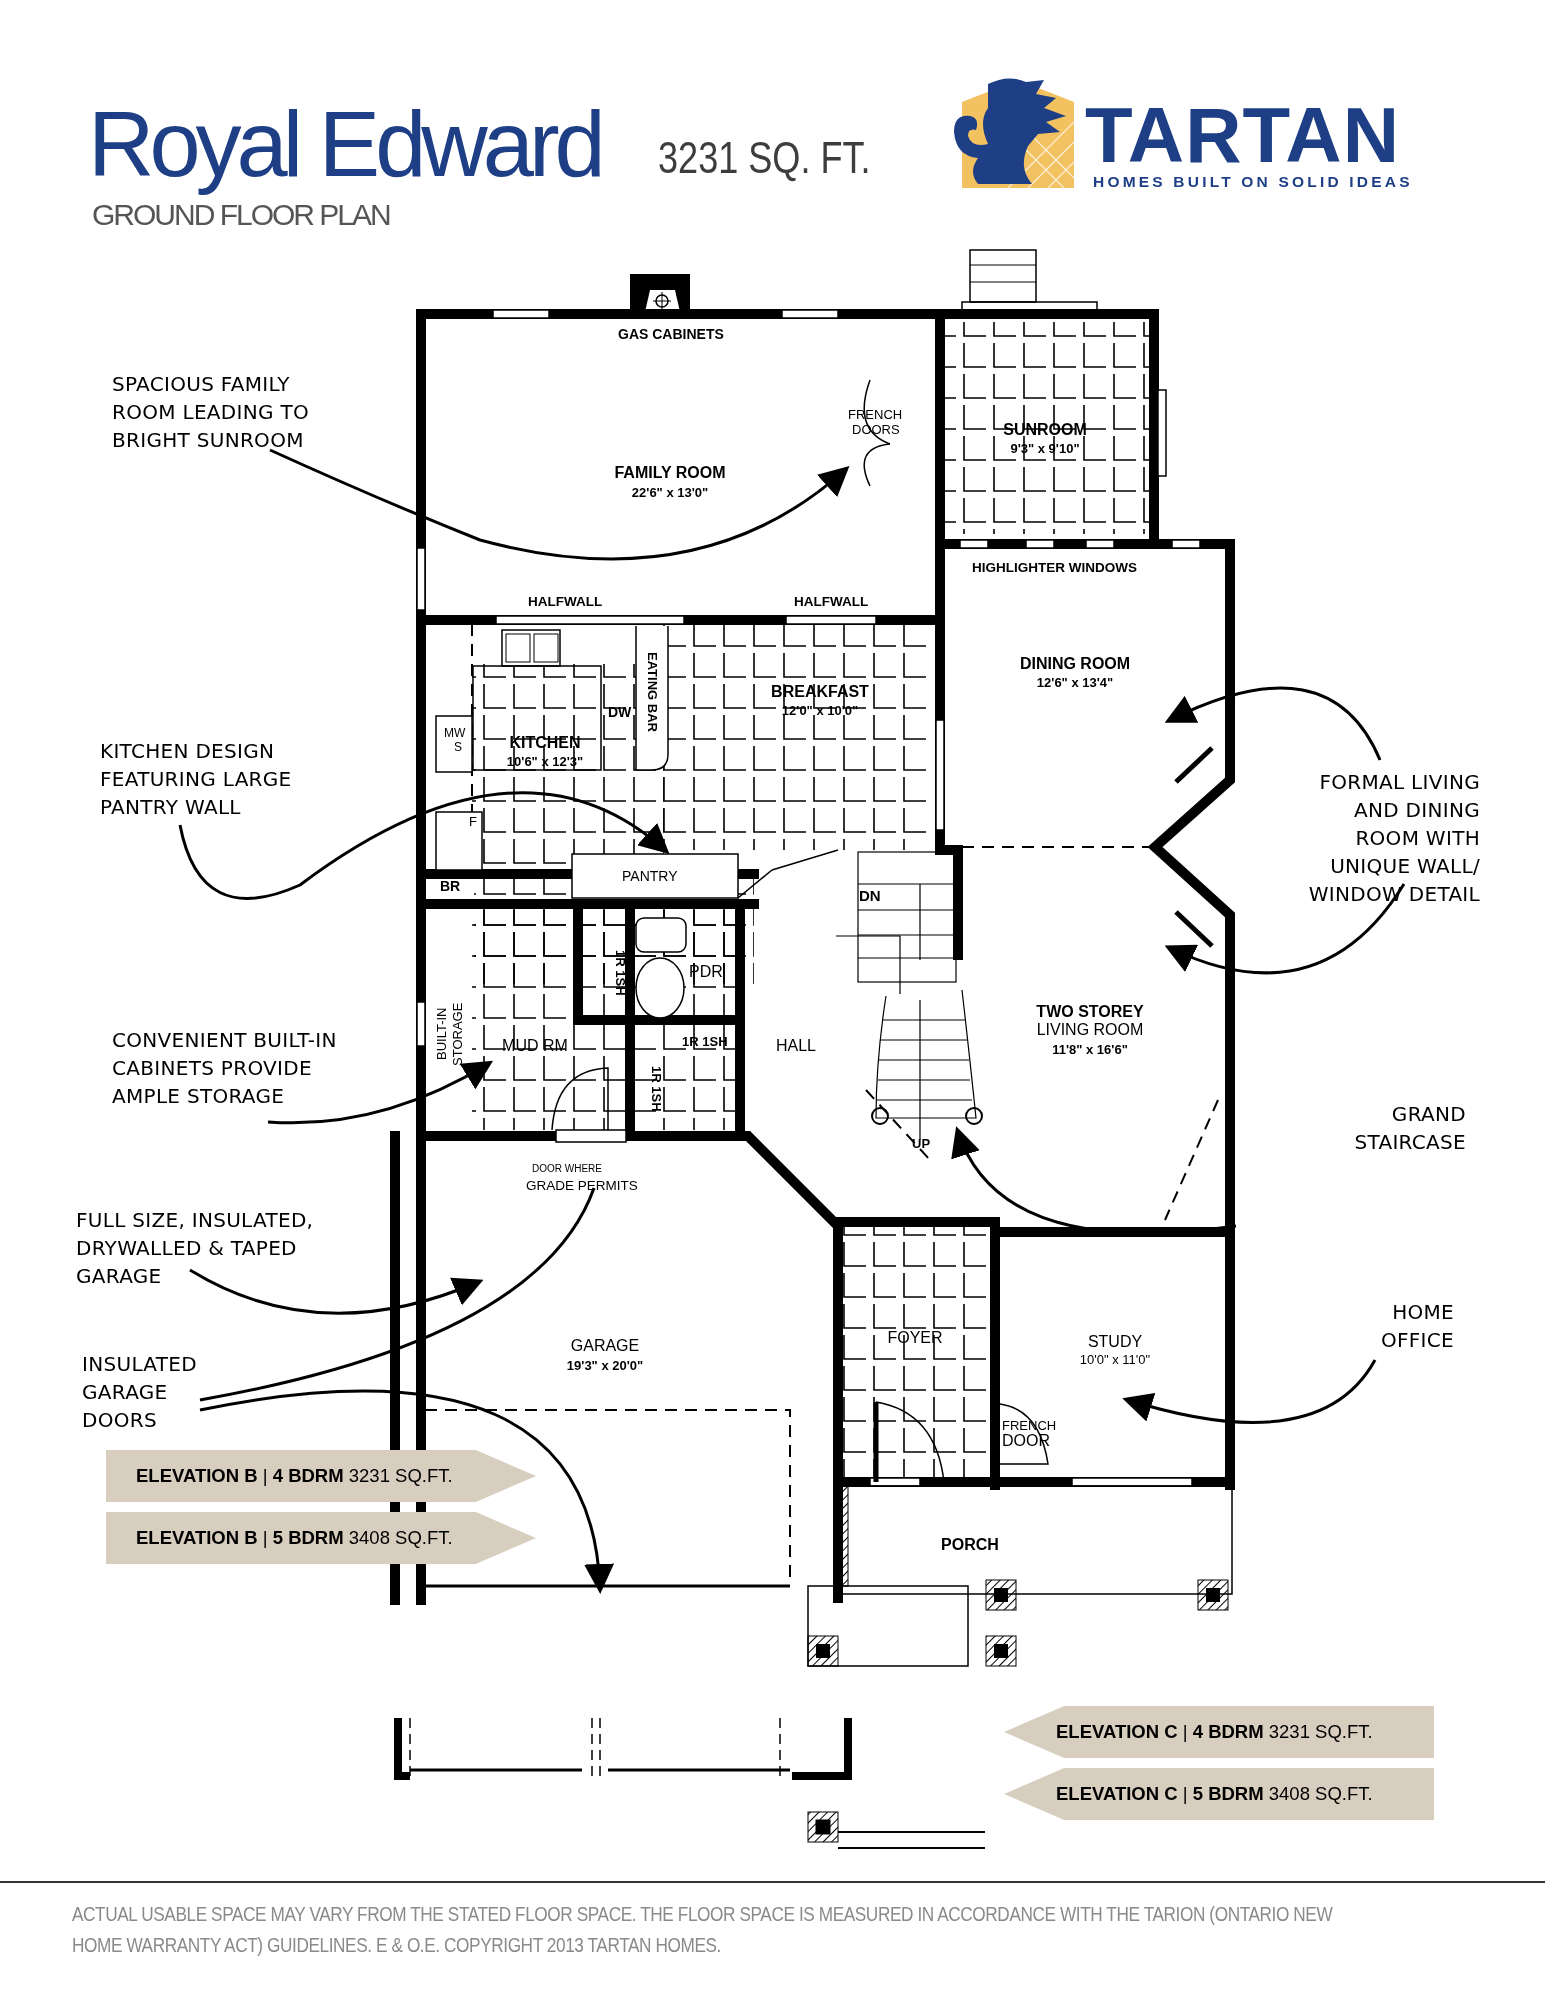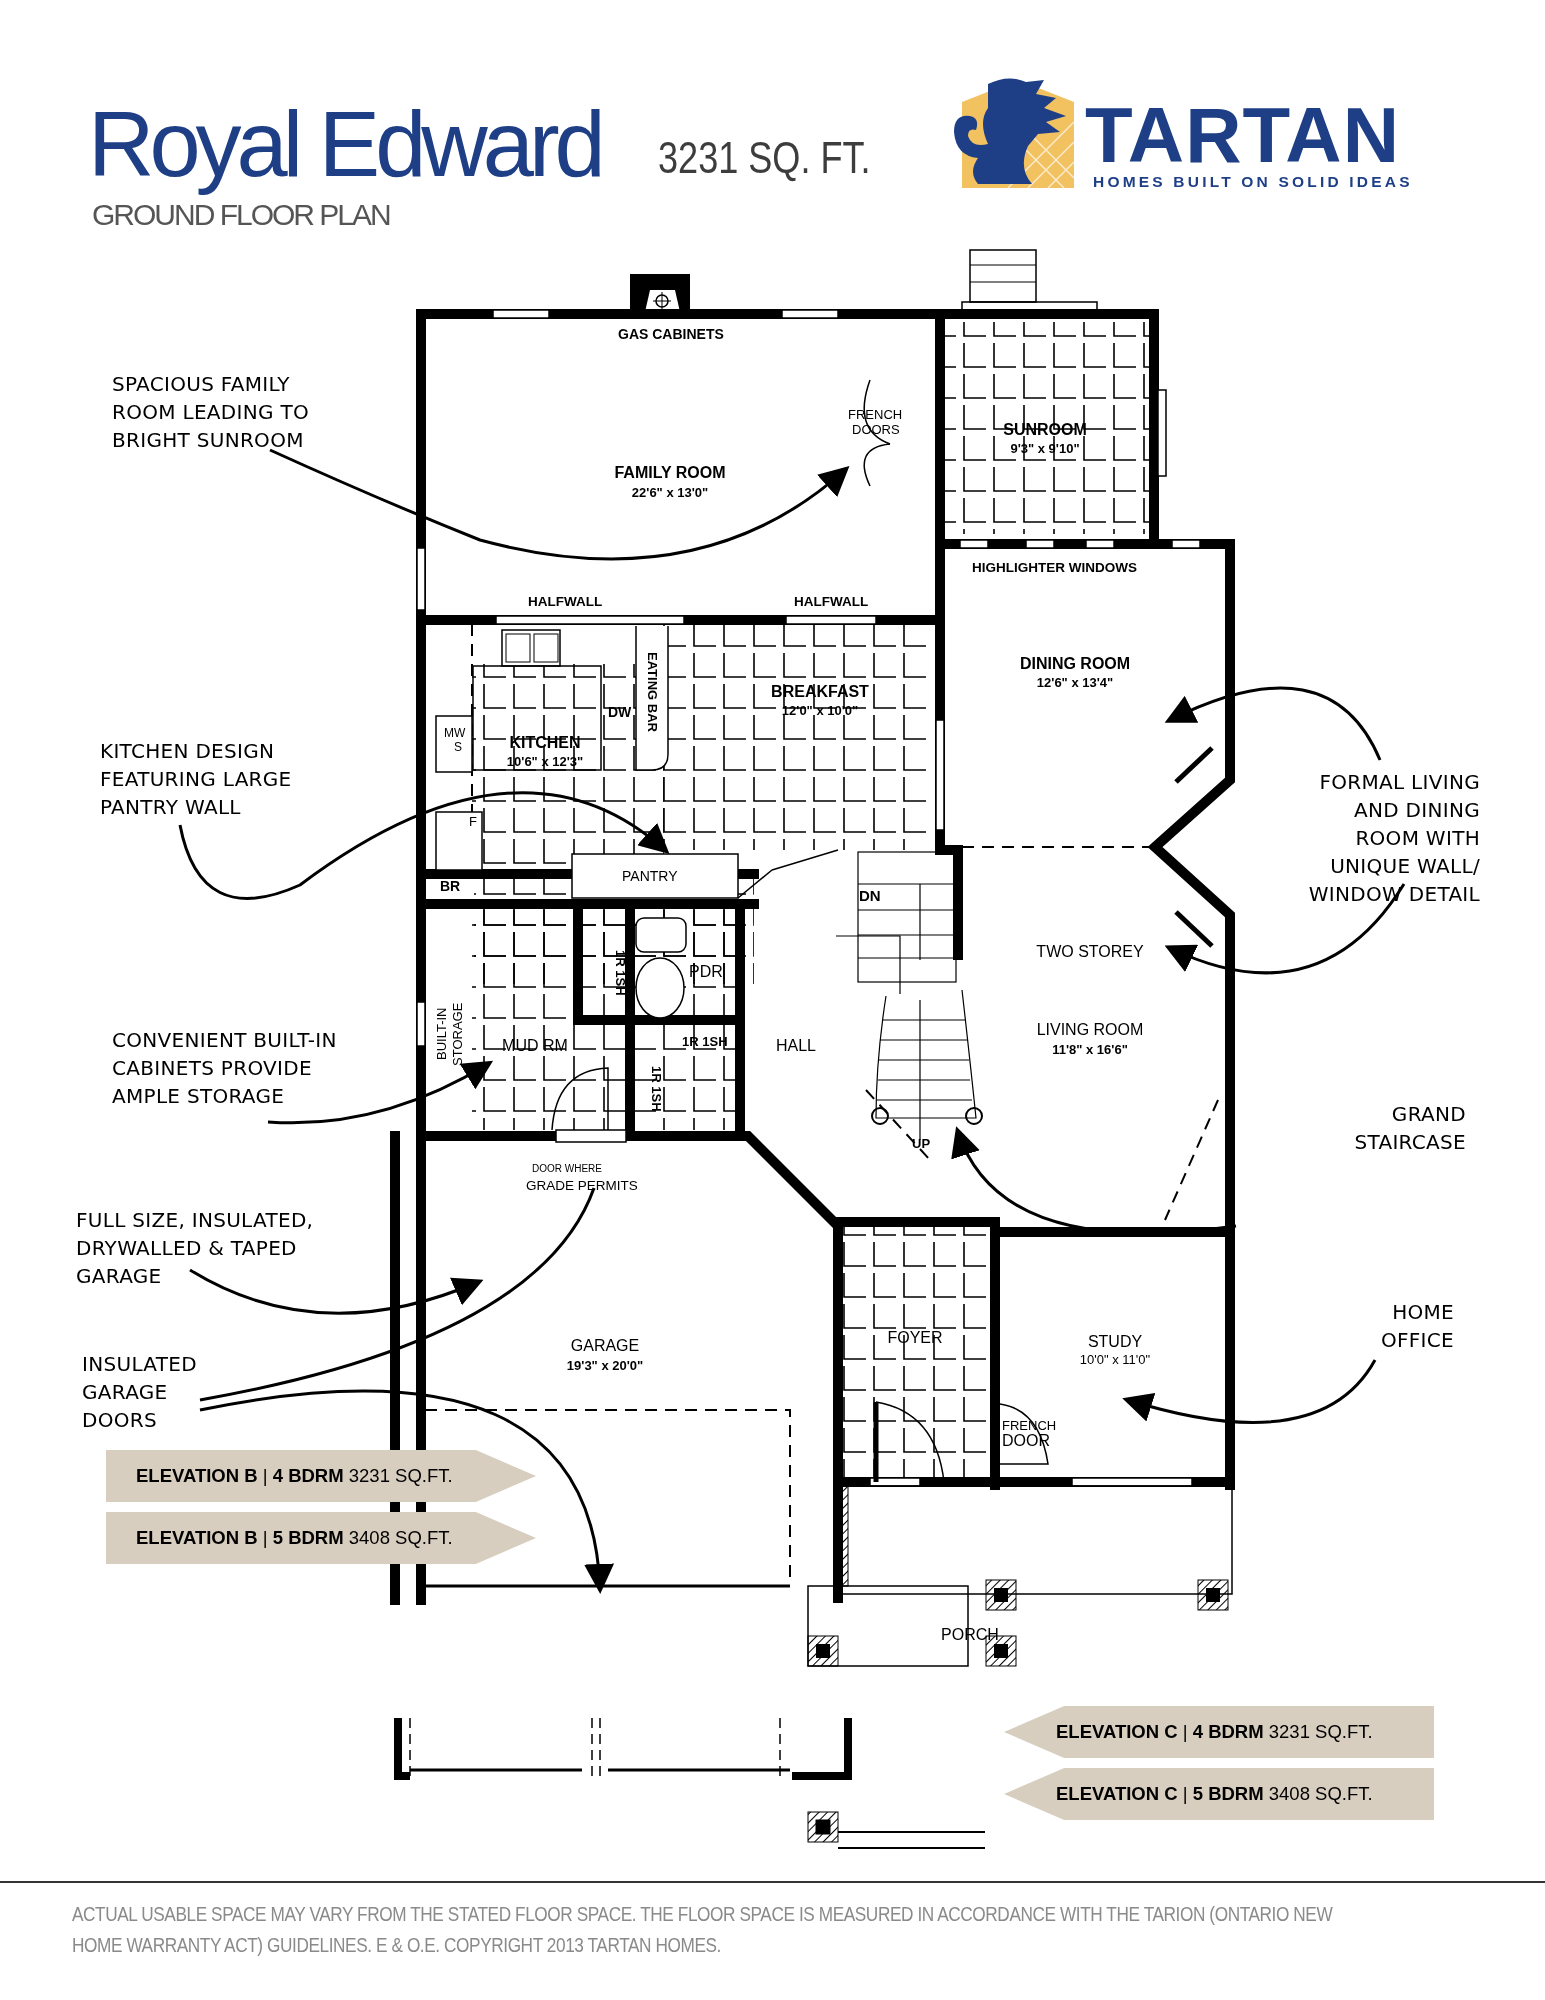--- a/index.html
+++ b/index.html
@@ -237,34 +237,34 @@
 <div class="abs lbl" style="left:622px;top:868px;font-size:14px;font-weight:normal">PANTRY</div>
 <div class="abs lbl" style="left:859px;top:887px;font-size:15px">DN</div>
 <div class="abs lbl" style="left:600px;top:950px;font-size:13px;transform:rotate(90deg);transform-origin:left top;left:628px">1R 1SH</div>
 <div class="abs room" style="left:676px;top:962px;width:60px;font-weight:normal">PDR</div>
 <div class="abs lbl" style="left:682px;top:1034px;font-size:13px">1R 1SH</div>
 <div class="abs lbl" style="left:664px;top:1066px;font-size:13px;transform:rotate(90deg);transform-origin:left top">1R 1SH</div>
 <div class="abs lbl" style="left:434px;top:1060px;font-size:13px;font-weight:normal;transform:rotate(-90deg);transform-origin:left top">BUILT-IN</div>
 <div class="abs lbl" style="left:450px;top:1066px;font-size:13px;font-weight:normal;transform:rotate(-90deg);transform-origin:left top">STORAGE</div>
 <div class="abs room" style="left:490px;top:1036px;width:90px;font-weight:normal">MUD RM</div>
 <div class="abs room" style="left:766px;top:1036px;width:60px;font-weight:normal">HALL</div>
-<div class="abs room" style="left:1000px;top:942px;width:180px;font-weight:normal">TWO STOREY</div>
+<div class="abs room" style="left:1000px;top:1002px;width:180px;font-weight:bold">TWO STOREY</div>
 <div class="abs room" style="left:1000px;top:1020px;width:180px;font-weight:normal">LIVING ROOM</div>
 <div class="abs dim" style="left:1000px;top:1042px;width:180px">11'8" x 16'6"</div>
 <div class="abs lbl" style="left:912px;top:1136px;font-size:13px">UP</div>
 <div class="abs lbl" style="left:532px;top:1163px;font-size:10px;font-weight:normal">DOOR WHERE</div>
 <div class="abs lbl" style="left:526px;top:1178px;font-size:13.5px;font-weight:normal">GRADE PERMITS</div>
 <div class="abs room" style="left:540px;top:1336px;width:130px;font-weight:normal">GARAGE</div>
 <div class="abs dim" style="left:540px;top:1358px;width:130px">19'3" x 20'0"</div>
 <div class="abs room" style="left:870px;top:1328px;width:90px;font-weight:normal">FOYER</div>
 <div class="abs room" style="left:1060px;top:1332px;width:110px;font-weight:normal">STUDY</div>
 <div class="abs dim" style="left:1060px;top:1352px;width:110px;font-weight:normal">10'0" x 11'0"</div>
 <div class="abs lbl" style="left:1002px;top:1418px;font-size:13px;font-weight:normal">FRENCH</div>
 <div class="abs lbl" style="left:1002px;top:1432px;font-size:16px;font-weight:normal">DOOR</div>
-<div class="abs room" style="left:920px;top:1625px;width:100px;font-weight:normal">PORCH</div>
+<div class="abs room" style="left:920px;top:1535px;width:100px;font-weight:bold">PORCH</div>
 
 <div class="abs callout" style="left:112px;top:370px">
   <div>SPACIOUS FAMILY</div>
   <div>ROOM LEADING TO</div>
   <div>BRIGHT SUNROOM</div>
 </div>
 <div class="abs callout" style="left:100px;top:737px">
   <div>KITCHEN DESIGN</div>
   <div>FEATURING LARGE</div>
   <div>PANTRY WALL</div>

